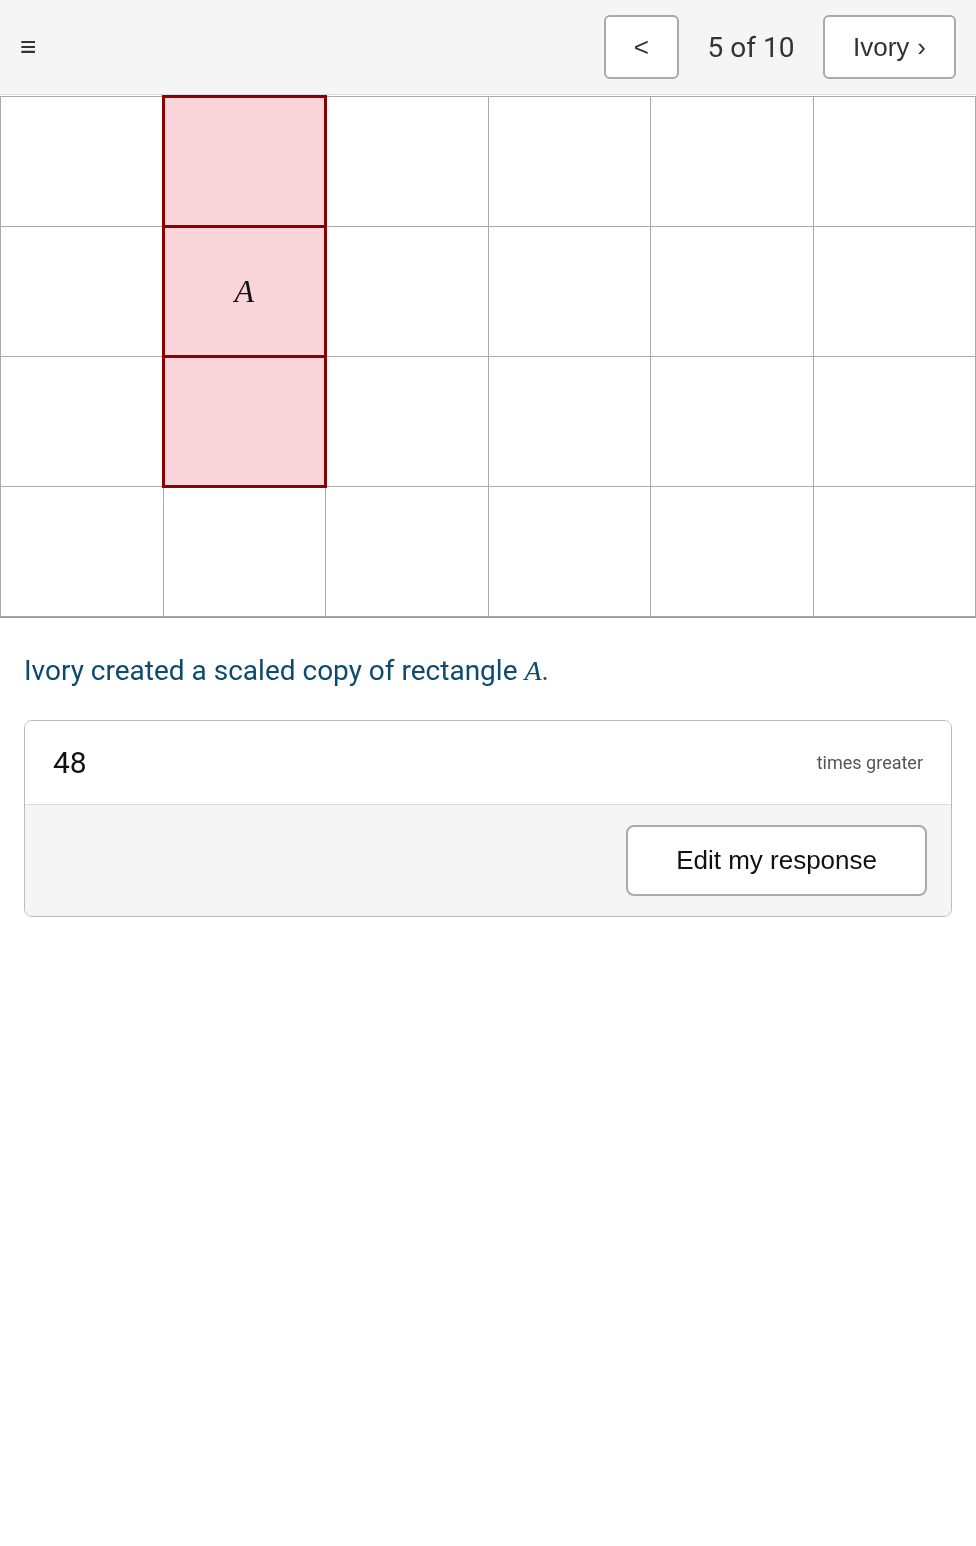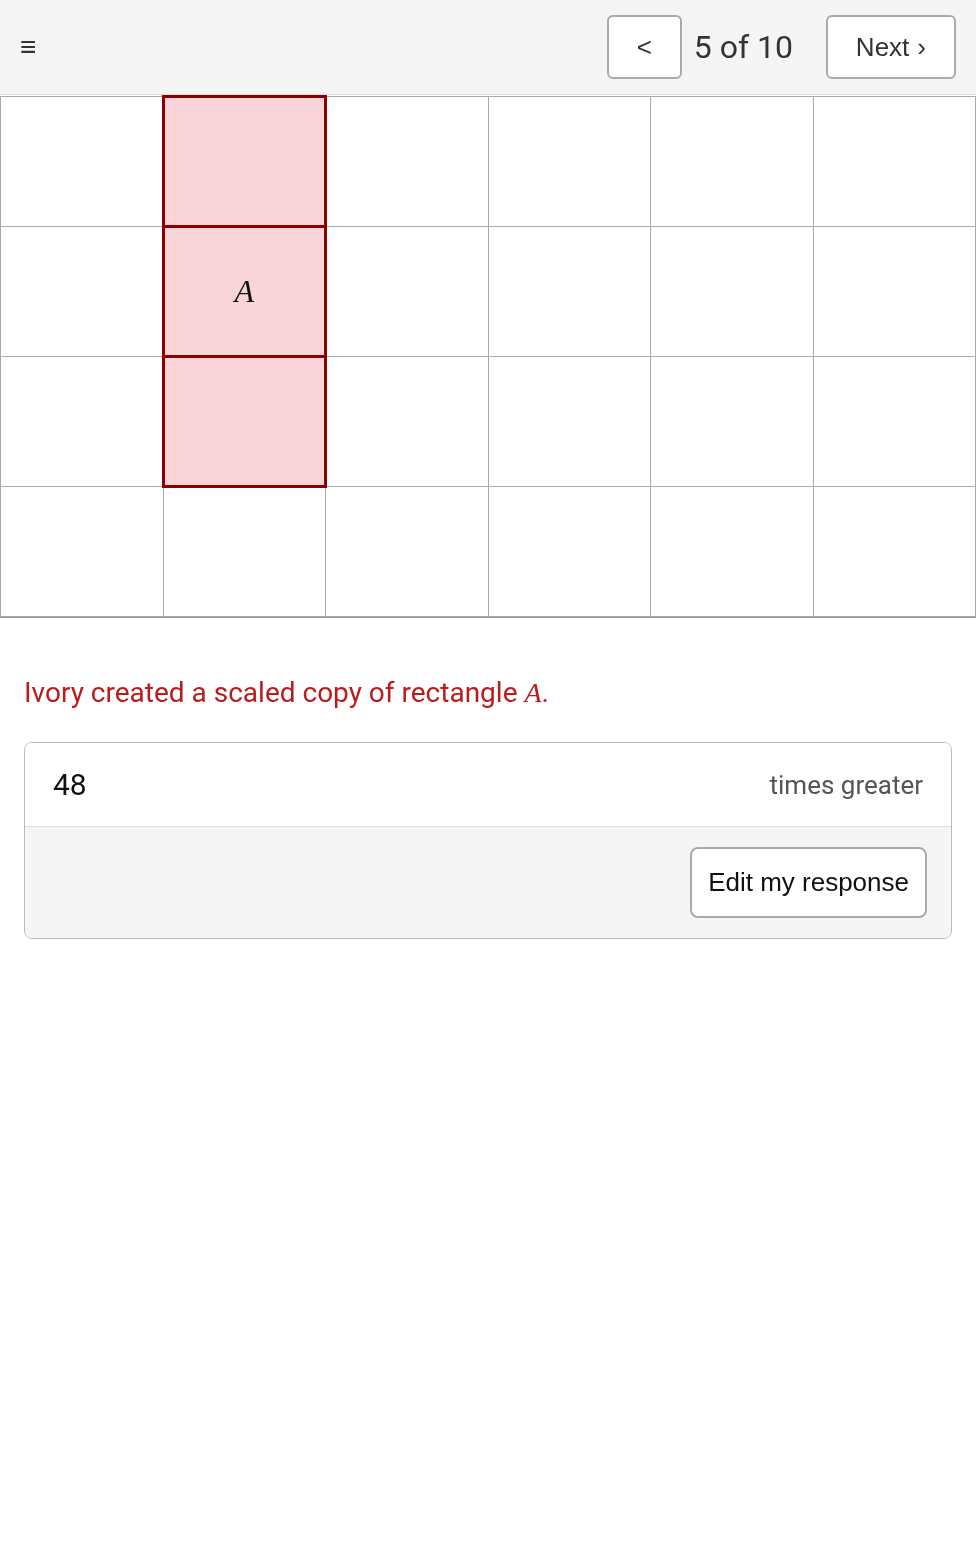--- a/index.html
+++ b/index.html
@@ -51,25 +51,25 @@
       padding: 0 28px;
       border: 2px solid #aaa;
       border-radius: 6px;
       background: #fff;
       font-size: 26px;
       cursor: pointer;
       color: #333;
     }
 
     .page-indicator {
-      font-size: 32px;
+      font-size: 28px;
       color: #333;
       font-weight: 400;
       min-width: 120px;
-      text-align: left;
+      text-align: center;
     }
 
     .next-button {
       display: flex;
       align-items: center;
       justify-content: center;
       height: 64px;
       padding: 0 28px;
       border: 2px solid #aaa;
       border-radius: 6px;
@@ -116,23 +116,22 @@
     }
 
     
     .question-area {
       padding: 32px 24px;
     }
 
     .question-text {
       font-size: 28px;
       line-height: 1.5;
-      color: #b91c1c;
+      color: #0c4a6e;
       margin-bottom: 28px;
-      margin-top: 22px;
     }
 
     .question-text .math-val {
       font-family: Georgia, 'Times New Roman', serif;
       font-style: italic;
     }
 
     .question-text .number-val {
       font-family: Georgia, 'Times New Roman', serif;
     }
@@ -154,54 +153,54 @@
       border-bottom: 1px solid #ddd;
       min-height: 80px;
     }
 
     .answer-value {
       font-size: 30px;
       color: #111;
     }
 
     .answer-unit {
-      font-size: 26px;
+      font-size: 18px;
       color: #555;
     }
 
     .edit-row {
       display: flex;
       align-items: center;
       justify-content: flex-end;
       padding: 20px 24px;
       background: #f5f5f5;
     }
 
     .edit-button {
-      padding: 18px 16px;
+      padding: 18px 48px;
       border: 2px solid #aaa;
       border-radius: 8px;
       background: #fff;
       font-size: 26px;
       cursor: pointer;
       color: #111;
     }
   </style>
 </head>
 <body>
 
 <div class="header">
   <div class="header-left">
     <span class="hamburger-icon">≡</span>
   </div>
   <div class="header-center">
     <button class="nav-button">&lt;</button>
     <span class="page-indicator">5 of 10</span>
     <button class="next-button">
-      <span>Next</span>
+      <span>Ivory</span>
       <span>›</span>
     </button>
   </div>
 </div>
 
 <div class="grid-container">
   <table class="grid-table">
     <tbody id="grid-body">
         <tr>
           <td></td>

